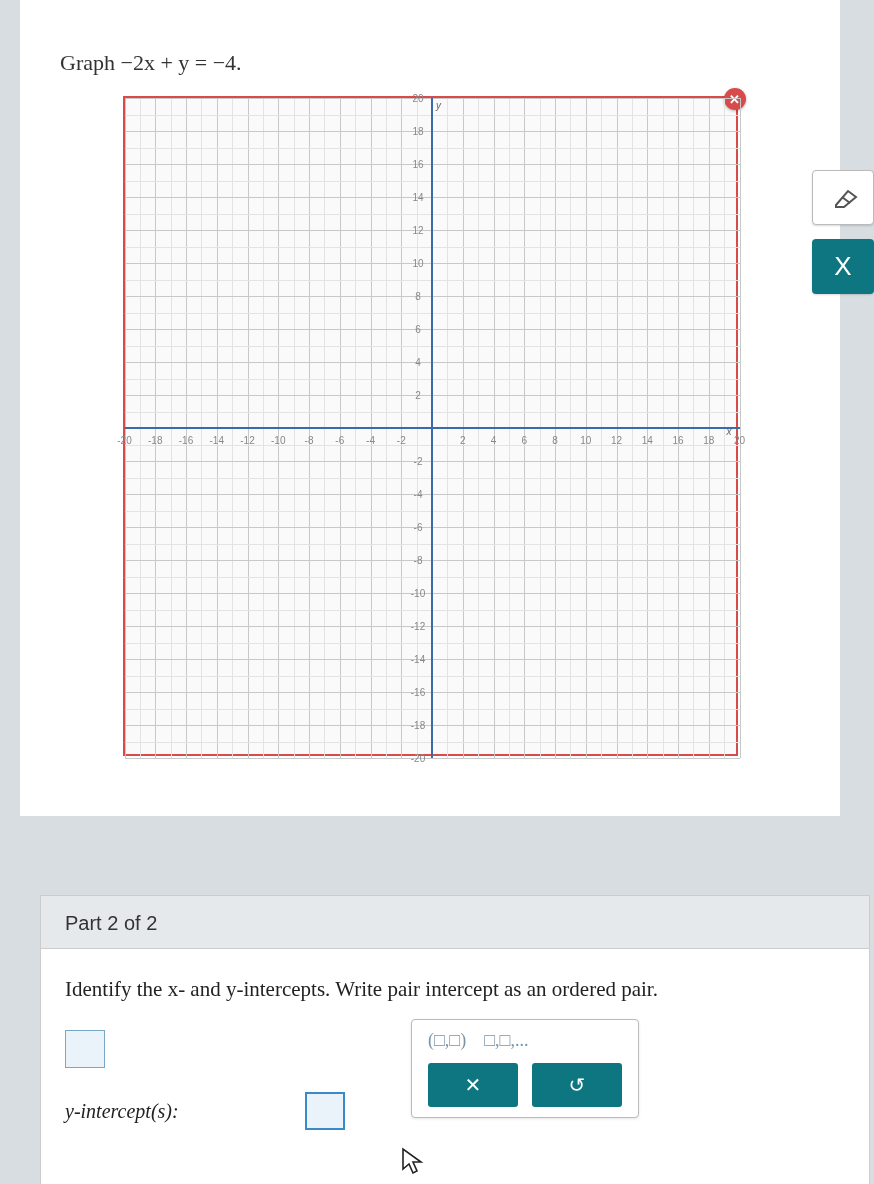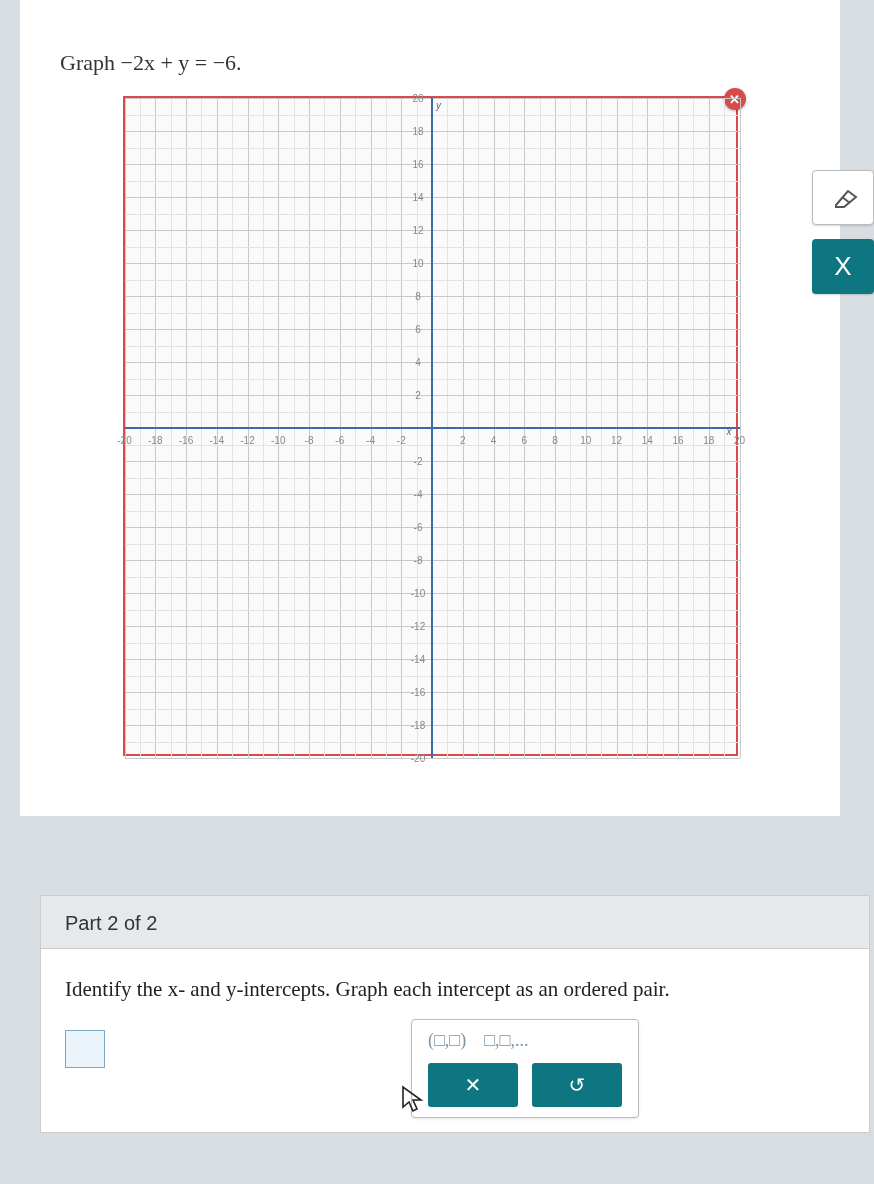--- a/index.html
+++ b/index.html
@@ -162,21 +162,21 @@
     bottom: 12px;
     font-size: 26px;
     color: #333;
     pointer-events: none;
   }
 </style>
 </head>
 <body>
 
 <div class="main-panel">
-  <div class="question">Graph −2x + y = −6.</div>
+  <div class="question">Graph −2x + y = −4.</div>
 
   <div class="graph-wrap">
     <div class="close-badge">✕</div>
     <div class="grid" id="grid">
         <div class="gridline major" style="left: 0px; top: 0px; width: 1px; height: 660px;"></div>
         <div class="gridline" style="left: 15.375px; top: 0px; width: 1px; height: 660px;"></div>
         <div class="gridline major" style="left: 30.75px; top: 0px; width: 1px; height: 660px;"></div>
         <div class="gridline" style="left: 46.125px; top: 0px; width: 1px; height: 660px;"></div>
         <div class="gridline major" style="left: 61.5px; top: 0px; width: 1px; height: 660px;"></div>
         <div class="gridline" style="left: 76.875px; top: 0px; width: 1px; height: 660px;"></div>
@@ -310,36 +310,40 @@
       <path d="M8 18 L20 4 L28 10 L16 20 L8 20 Z" fill="none" stroke="#555" stroke-width="2"></path>
       <line x1="14" y1="10" x2="22" y2="16" stroke="#555" stroke-width="2"></line>
     </svg>
   </div>
   <div class="tool-btn teal">X</div>
 </div>
 
 <div class="part2-header" style="position:absolute; left:20px; top:895px; width:830px;">Part 2 of 2</div>
 
 <div class="part2-body" style="position:absolute; left:20px; top:948px; width:830px;">
-  <div class="instruct">Identify the x- and y-intercepts. Graph each intercept as an ordered pair.</div>
+  <div class="instruct">Identify the x- and y-intercepts. Write pair intercept as an ordered pair.</div>
 
   <div class="answer-row">
     <span class="input-box"></span>
 
     <div class="tool-panel" style="position:absolute; left:370px; top:70px;">
       <div class="option-row">
         <span class="opt">(□,□)</span>
         <span class="opt">□,□,...</span>
       </div>
       <div class="btn-row">
         <button class="action-btn">✕</button>
         <button class="action-btn">↺</button>
       </div>
     </div>
   </div>
 
+  <div class="answer-row" style="margin-top:10px;">
+    <span class="answer-label"><span style="font-style:italic">y-intercept(s):</span></span>
+    <span class="input-box" style="border:2px solid #3a8ac7;"></span>
+  </div>
 
   <span class="cursor-icon">
     <svg width="24" height="28" viewBox="0 0 24 28">
         <path d="M2 2 L2 22 L8 17 L12 26 L16 24 L12 15 L20 15 Z" fill="none" stroke="#222" stroke-width="1.6"></path>
       </svg>
   </span>
 </div>
 
 </body></html>

